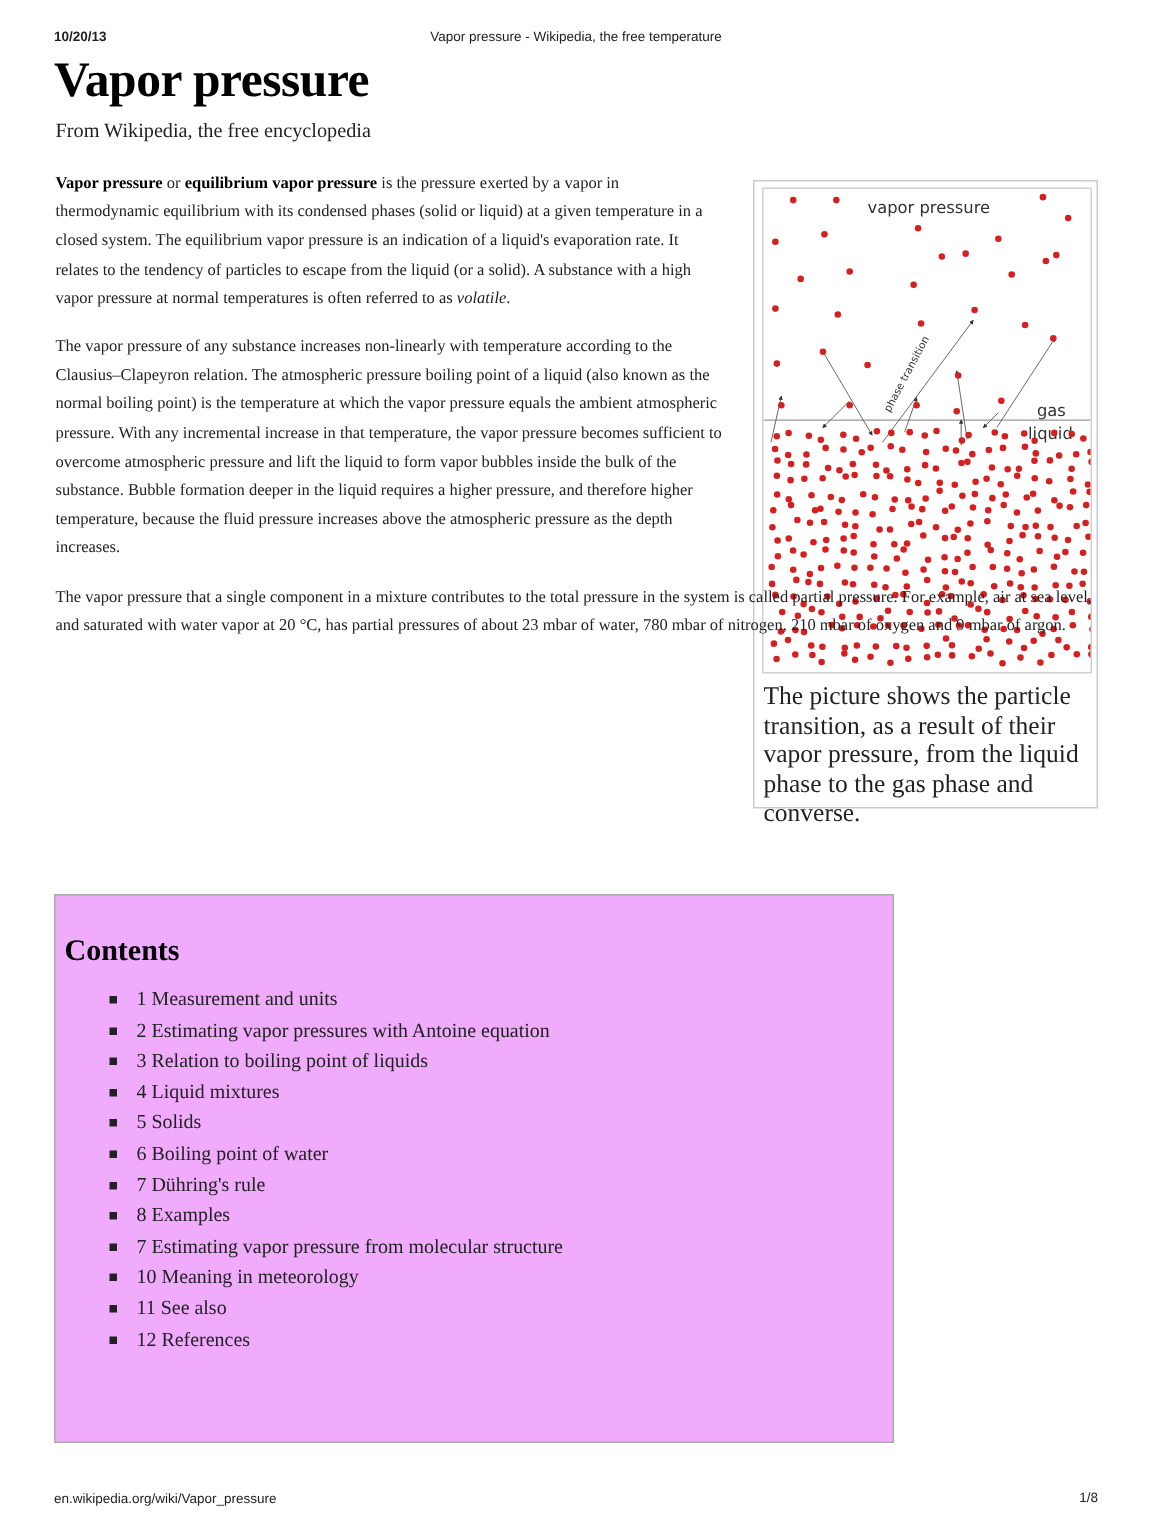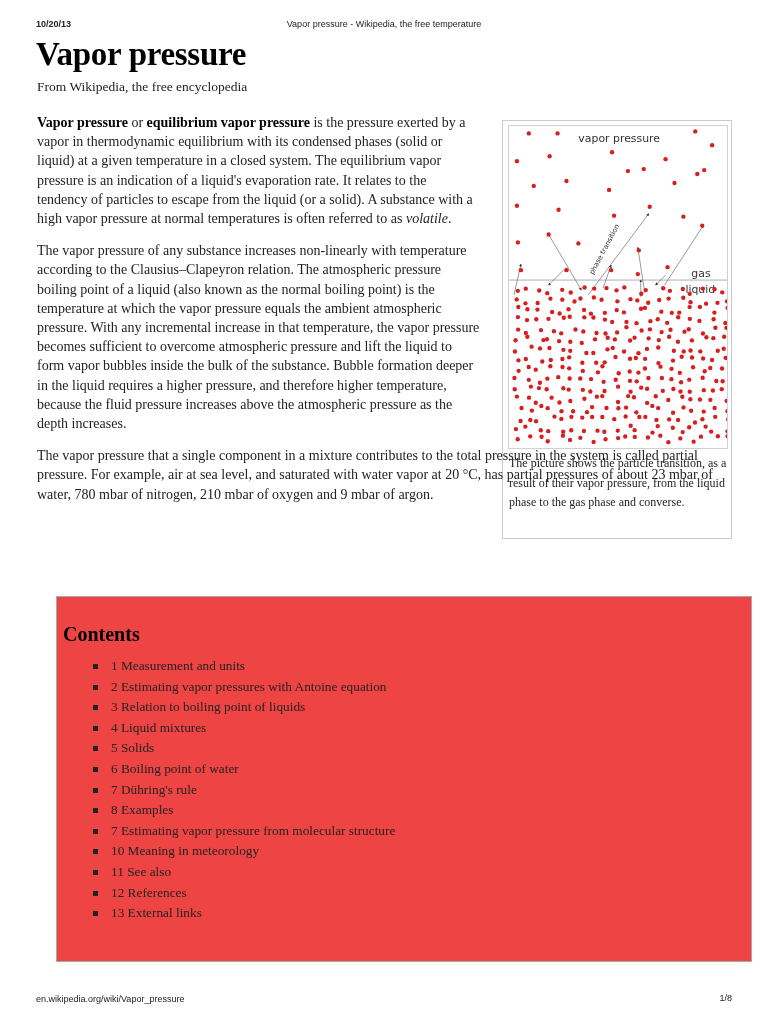--- a/index.html
+++ b/index.html
@@ -11,37 +11,37 @@
   .print-header .ptitle { position:absolute; left:0; right:0; top:0; text-align:center; }
   .print-footer { position:absolute; top:993px; left:36px; right:36px; height:14px;
                   font-family:"Liberation Sans", sans-serif; font-size:9px; color:#222; }
   .print-footer .url { position:absolute; left:0; top:1px; }
   .print-footer .page { position:absolute; right:0; top:0; }
 
   h1.page-title { position:absolute; left:36px; top:36px; margin:0; font-size:33px;
                   font-weight:bold; color:#000; letter-spacing:-0.3px; }
   .subtitle { position:absolute; left:37px; top:79px; font-size:13.5px; color:#222; }
 
-  .body-text { position:absolute; left:37px; top:113px; width:693px; font-size:14px;
+  .body-text { position:absolute; left:37px; top:113px; width:693px; font-size:11px;
                line-height:19.2px; color:#222; }
   .body-text p { margin:0 0 13px 0; }
   .body-text p.p1 { width:440px; }
   .body-text p.p2 { width:445px; }
   .body-text b { color:#000; }
 
   .thumb { position:absolute; left:502px; top:120px; width:230px; height:419px;
            border:1px solid #c8ccd1; background:#fff; box-sizing:border-box; }
   .thumb-img { position:absolute; left:5px; top:4px; width:220px; height:324px;
                border:1px solid #d0d0d0; box-sizing:border-box; background:#fff; }
   .thumb-img svg { width:100%; height:100%; display:block; }
-  .thumb-caption { position:absolute; left:6px; top:333px; width:220px; font-size:12px;
+  .thumb-caption { position:absolute; left:6px; top:333px; width:220px; font-size:17px;
                    line-height:19.5px; color:#222; }
 
-  .toc { position:absolute; left:36px; top:596px; width:696px; height:366px;
-         border:1px solid #aaa; box-sizing:border-box; background:#ef4444;margin-left:20px; }
+  .toc { position:absolute; left:36px; top:596px; width:560px; height:366px;
+         border:1px solid #aaa; box-sizing:border-box; background:#f0abfc; }
   .toc h2 { position:absolute; left:6px; top:26px; margin:0; font-size:20px; font-weight:bold; color:#000; }
   .toc ul { position:absolute; left:0; top:59px; margin:0; padding:0; list-style:none; }
   .toc li { position:relative; padding-left:54px; height:20.6px; line-height:20.6px;
             font-size:13.3px; color:#222; }
   .toc li .bullet { position:absolute; left:36px; top:8px; width:5px; height:5px; background:#222; }
 </style>
 </head>
 <body>
 
 <div class="print-header">
@@ -450,20 +450,19 @@
     <li><span class="bullet"></span><span>3 Relation to boiling point of liquids</span></li>
     <li><span class="bullet"></span><span>4 Liquid mixtures</span></li>
     <li><span class="bullet"></span><span>5 Solids</span></li>
     <li><span class="bullet"></span><span>6 Boiling point of water</span></li>
     <li><span class="bullet"></span><span>7 Dühring's rule</span></li>
     <li><span class="bullet"></span><span>8 Examples</span></li>
     <li><span class="bullet"></span><span>7 Estimating vapor pressure from molecular structure</span></li>
     <li><span class="bullet"></span><span>10 Meaning in meteorology</span></li>
     <li><span class="bullet"></span><span>11 See also</span></li>
     <li><span class="bullet"></span><span>12 References</span></li>
-    <li><span class="bullet"></span><span>13 External links</span></li>
   </ul>
 </div>
 
 <div class="print-footer">
   <span class="url">en.wikipedia.org/wiki/Vapor_pressure</span>
   <span class="page">1/8</span>
 </div>
 
 </body></html>

